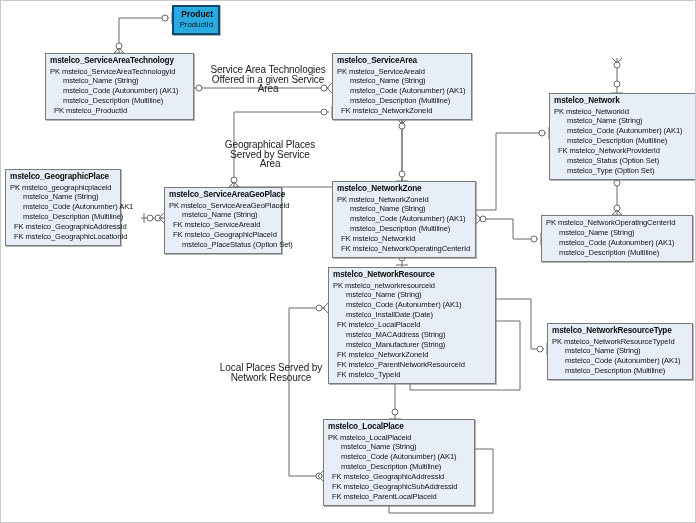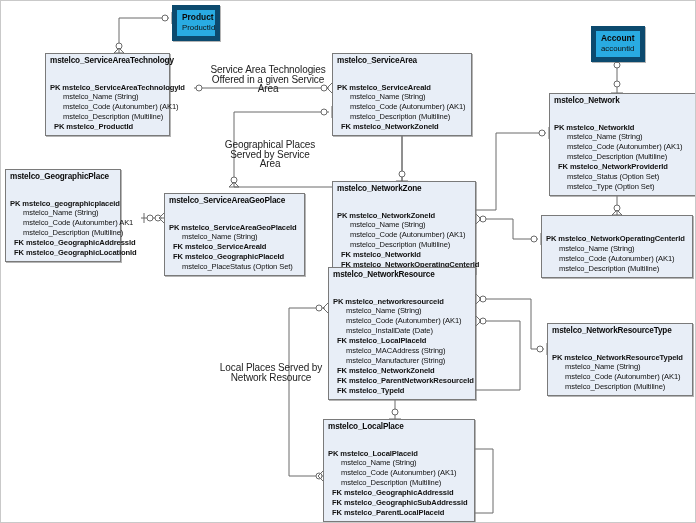--- a/index.html
+++ b/index.html
@@ -35,33 +35,34 @@
     line-height:10.5px;
     white-space:nowrap;
   }
   .entity .attr{
     font-size:7.6px;
     color:#111111;
     line-height:9.9px;
     white-space:nowrap;
     letter-spacing:-0.1px;
   }
-  .entity .attr.pk{ font-weight:bold;margin-top:16px; }
+  .entity .attr.pk{ font-weight:normal; }
   .entity .attr.ind{ padding-left:13px; }
-  .entity .attr.key{ padding-left:4px;font-weight:bold; }
+  .entity .attr.key{ padding-left:4px; }
 
   
   .ext{
     position:absolute;
     box-sizing:border-box;
     background:#29abe2;
-    border:5px solid #0c4a6e;
+    border:2px solid #0c4a6e;
     box-shadow:1px 1px 0 rgba(120,120,120,.55);
     padding:2px 5px 3px 5px;
     z-index:6;
+    text-align:right;
   }
   .ext .ent-title{
     font-weight:bold;
     font-size:8.4px;
     color:#0a0a0a;
     line-height:11px;
     white-space:nowrap;
   }
   .ext .attr{
     font-size:7.8px;
@@ -213,26 +214,22 @@
     <line x1="462" y1="453" x2="467" y2="448"></line>
     <line x1="382" y1="497" x2="394" y2="497"></line>
     <circle cx="388" cy="489" r="3"></circle>
   </svg>
 
   <div class="ext" style="left:171px;top:4px;width:48px;">
     <div class="ent-title">Product</div>
     <div class="attr">ProductId</div>
   </div>
 
-  <div class="ext" style="left:590px;top:25px;width:54px;">
-    <div class="ent-title">Account</div>
-    <div class="attr">accountid</div>
-  </div>
-
-  <div class="entity" style="left:44px;top:52px;width:125px;">
+
+  <div class="entity" style="left:44px;top:52px;width:149px;">
     <div class="ent-title">mstelco_ServiceAreaTechnology</div>
     <div class="attr pk">PK mstelco_ServiceAreaTechnologyId</div>
     <div class="attr ind">mstelco_Name (String)</div>
     <div class="attr ind">mstelco_Code (Autonumber) (AK1)</div>
     <div class="attr ind">mstelco_Description (Multiline)</div>
     <div class="attr key">PK mstelco_ProductId</div>
   </div>
 
   <div class="entity" style="left:331px;top:52px;width:140px;">
     <div class="ent-title">mstelco_ServiceArea</div>
@@ -257,21 +254,21 @@
   <div class="entity" style="left:4px;top:168px;width:116px;">
     <div class="ent-title">mstelco_GeographicPlace</div>
     <div class="attr pk">PK mstelco_geographicplaceid</div>
     <div class="attr ind">mstelco_Name (String)</div>
     <div class="attr ind">mstelco_Code (Autonumber) AK1</div>
     <div class="attr ind">mstelco_Description (Multiline)</div>
     <div class="attr key">FK mstelco_GeographicAddressId</div>
     <div class="attr key">FK mstelco_GeographicLocationId</div>
   </div>
 
-  <div class="entity" style="left:163px;top:192px;width:141px;">
+  <div class="entity" style="left:163px;top:186px;width:118px;">
     <div class="ent-title">mstelco_ServiceAreaGeoPlace</div>
     <div class="attr pk">PK mstelco_ServiceAreaGeoPlaceId</div>
     <div class="attr ind">mstelco_Name (String)</div>
     <div class="attr key">FK mstelco_ServiceAreaId</div>
     <div class="attr key">FK mstelco_GeographicPlaceId</div>
     <div class="attr ind">mstelco_PlaceStatus (Option Set)</div>
   </div>
 
   <div class="entity" style="left:331px;top:180px;width:144px;">
     <div class="ent-title">mstelco_NetworkZone</div>
@@ -283,21 +280,21 @@
     <div class="attr key">FK mstelco_NetworkOperatingCenterId</div>
   </div>
 
   <div class="entity" style="left:540px;top:214px;width:152px;">
     <div class="attr pk">PK mstelco_NetworkOperatingCenterId</div>
     <div class="attr ind">mstelco_Name (String)</div>
     <div class="attr ind">mstelco_Code (Autonumber) (AK1)</div>
     <div class="attr ind">mstelco_Description (Multiline)</div>
   </div>
 
-  <div class="entity" style="left:327px;top:266px;width:148px;">
+  <div class="entity" style="left:327px;top:266px;width:168px;">
     <div class="ent-title">mstelco_NetworkResource</div>
     <div class="attr pk">PK mstelco_networkresourceid</div>
     <div class="attr ind">mstelco_Name (String)</div>
     <div class="attr ind">mstelco_Code (Autonumber) (AK1)</div>
     <div class="attr ind">mstelco_InstallDate (Date)</div>
     <div class="attr key">FK mstelco_LocalPlaceId</div>
     <div class="attr ind">mstelco_MACAddress (String)</div>
     <div class="attr ind">mstelco_Manufacturer (String)</div>
     <div class="attr key">FK mstelco_NetworkZoneId</div>
     <div class="attr key">FK mstelco_ParentNetworkResourceId</div>

